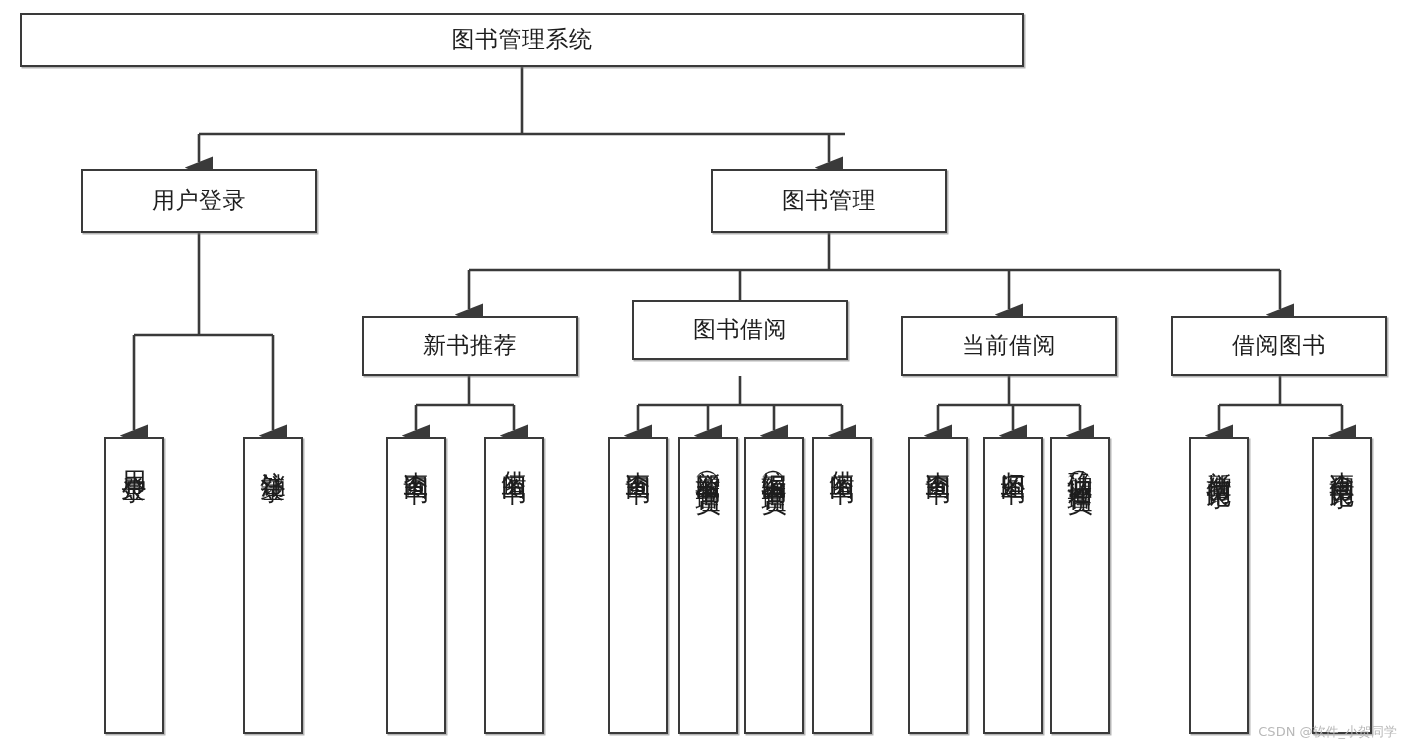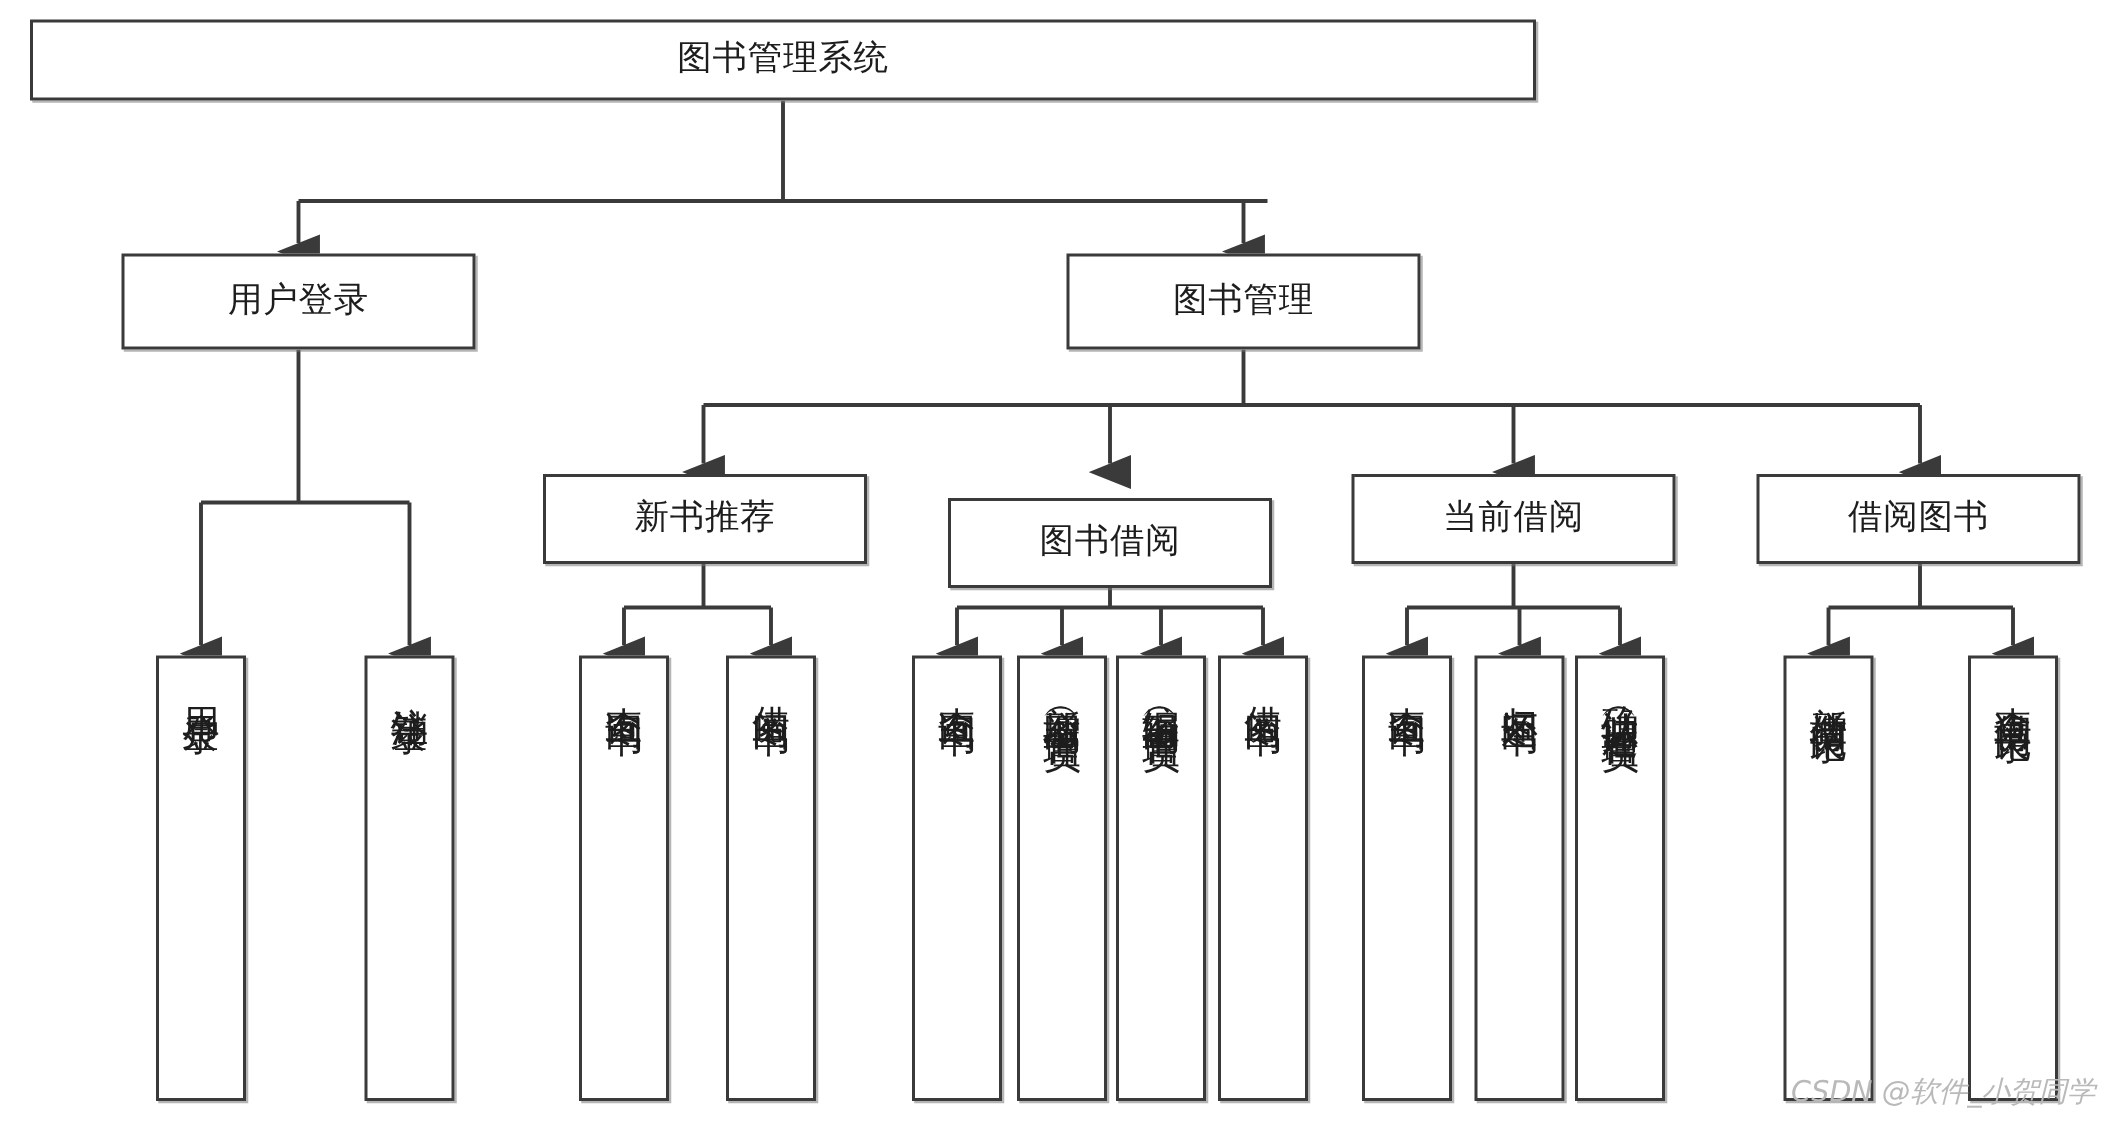--- a/index.html
+++ b/index.html
@@ -57,25 +57,24 @@
     text-orientation: upright;
     font-size: 25px;
     letter-spacing: 3px;
     line-height: 1;
     white-space: nowrap;
   }
   #watermark {
     position: absolute;
     right: 8px;
     bottom: 6px;
-    font-size: 19px;
+    font-size: 13px;
     color: #b9b9b9;
     white-space: nowrap;
     user-select: none;
-    font-style: italic;
   }
 </style>
 </head>
 <body>
 
 <div id="canvas">
 
   <svg id="edges" viewBox="0 0 1405 747" xmlns="http://www.w3.org/2000/svg">
     <defs>
       <marker id="arrow" markerWidth="9" markerHeight="11" refX="2.2" refY="5.5" orient="auto" markerUnits="strokeWidth">
@@ -134,21 +133,21 @@
   <div class="node horiz" style="left:81px; top:169px; width:236px; height:64px;">
     <span class="label">用户登录</span>
   </div>
   <div class="node horiz" style="left:362px; top:316px; width:216px; height:60px;">
     <span class="label">新书推荐</span>
   </div>
 
   <div class="node horiz" style="left:711px; top:169px; width:236px; height:64px;">
     <span class="label">图书管理</span>
   </div>
-  <div class="node horiz" style="left:632px; top:332px; width:216px; height:60px;">
+  <div class="node horiz" style="left:632px; top:300px; width:216px; height:60px;">
     <span class="label">图书借阅</span>
   </div>
   <div class="node horiz" style="left:901px; top:316px; width:216px; height:60px;">
     <span class="label">当前借阅</span>
   </div>
   <div class="node horiz" style="left:1171px; top:316px; width:216px; height:60px;">
     <span class="label">借阅图书</span>
   </div>
 
   <div class="node vert" style="left:104px; top:437px; width:60px; height:297px;">

